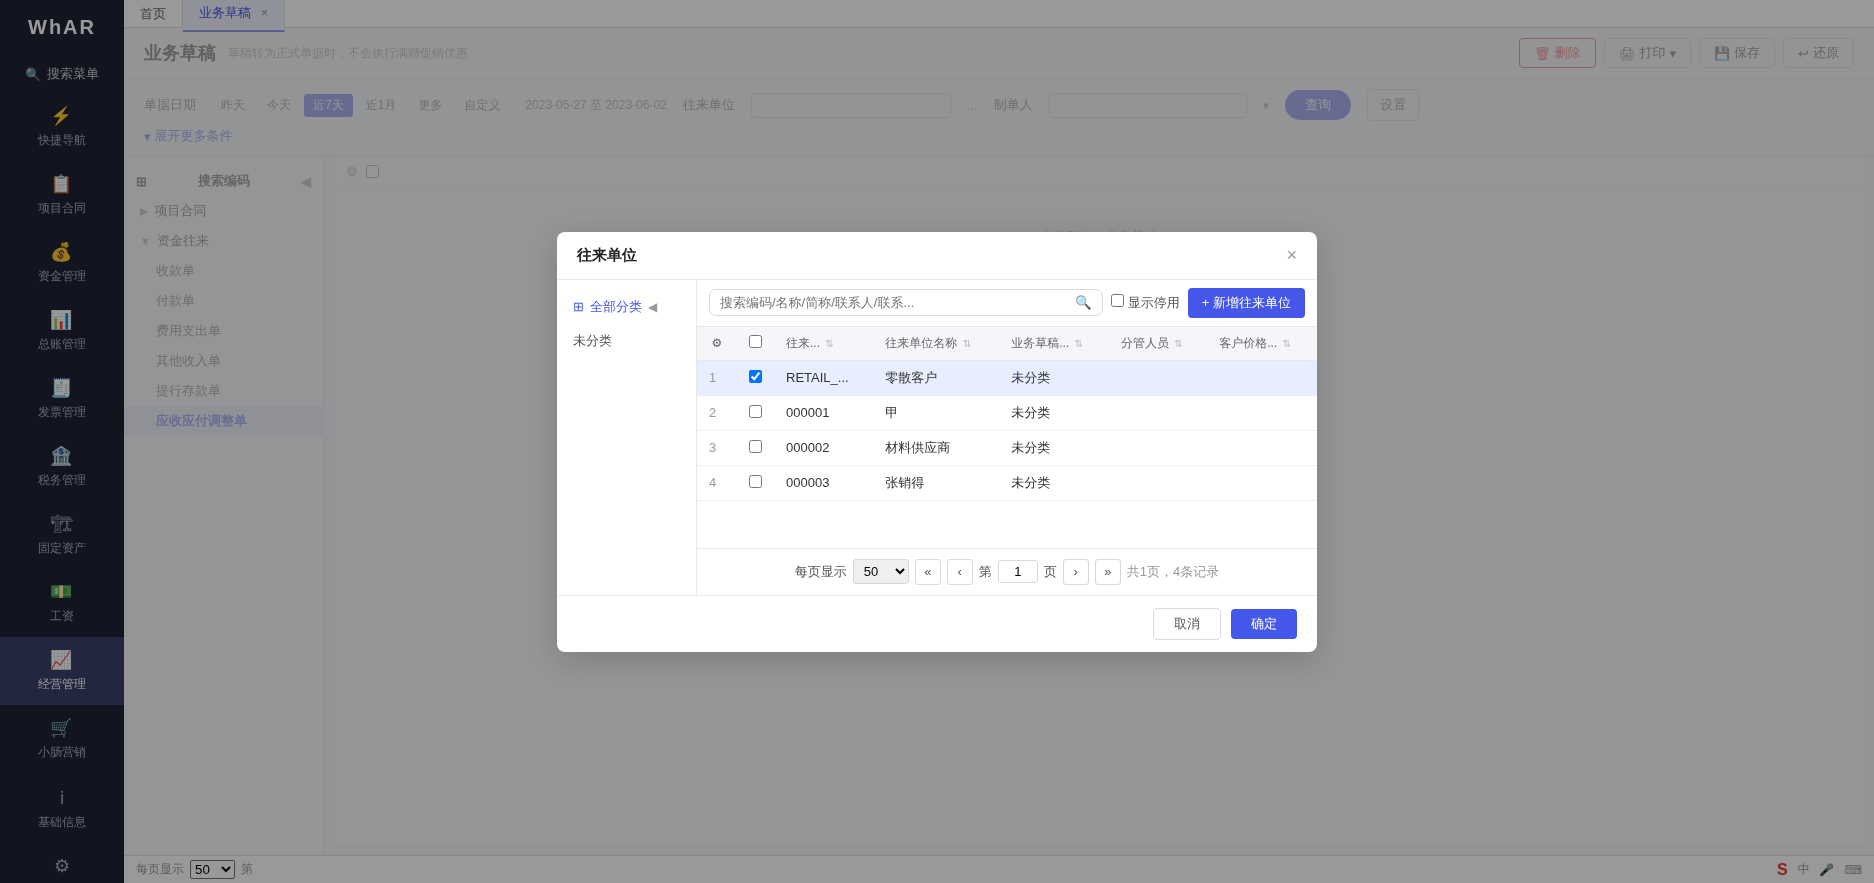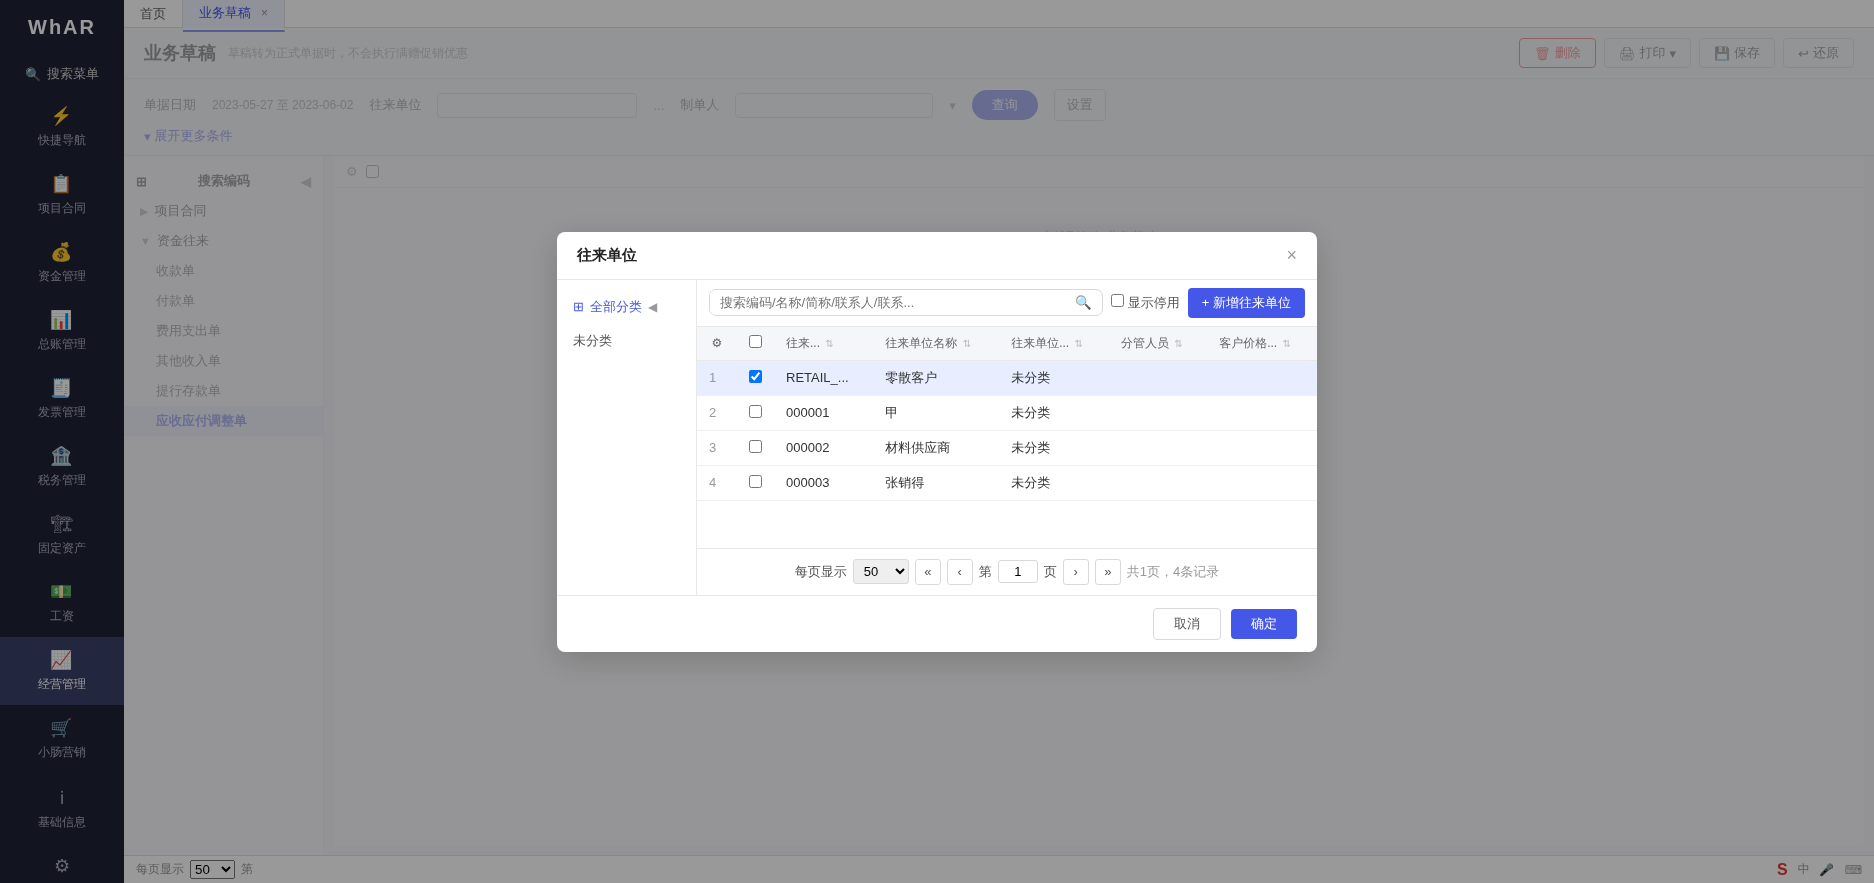--- a/index.html
+++ b/index.html
@@ -227,20 +227,28 @@
         <button class="btn">
           <span>↩</span>
           <span>还原</span>
         </button>
       </div>
     </div>
 
     <div class="filter-bar dimmed">
       <div class="filter-row">
         <span class="filter-label">单据日期</span>
+        <div class="date-btns">
+          <button class="date-btn">昨天</button>
+          <button class="date-btn">今天</button>
+          <button class="date-btn active">近7天</button>
+          <button class="date-btn">近1月</button>
+          <button class="date-btn">更多</button>
+          <button class="date-btn">自定义</button>
+        </div>
         <span class="date-range">2023-05-27 至 2023-06-02</span>
         <span class="filter-label">往来单位</span>
         <input class="filter-input" style="">
         <span class="filter-dots">...</span>
         <span class="filter-label">制单人</span>
         <input class="filter-input" style="min-width: 120px;">
         <span class="filter-dots">▾</span>
         <button class="query-btn">查询</button>
         <button class="settings-btn">设置</button>
       </div>
@@ -356,21 +364,21 @@
                 <th class="col-checkbox"><input type="checkbox" style=""></th>
                 <th>
                   <span>往来...</span>
                   <span class="sort-icon">⇅</span>
                 </th>
                 <th>
                   <span>往来单位名称</span>
                   <span class="sort-icon">⇅</span>
                 </th>
                 <th>
-                  <span>往来单位...</span>
+                  <span>业务草稿...</span>
                   <span class="sort-icon">⇅</span>
                 </th>
                 <th>
                   <span>分管人员</span>
                   <span class="sort-icon">⇅</span>
                 </th>
                 <th>
                   <span>客户价格...</span>
                   <span class="sort-icon">⇅</span>
                 </th>

